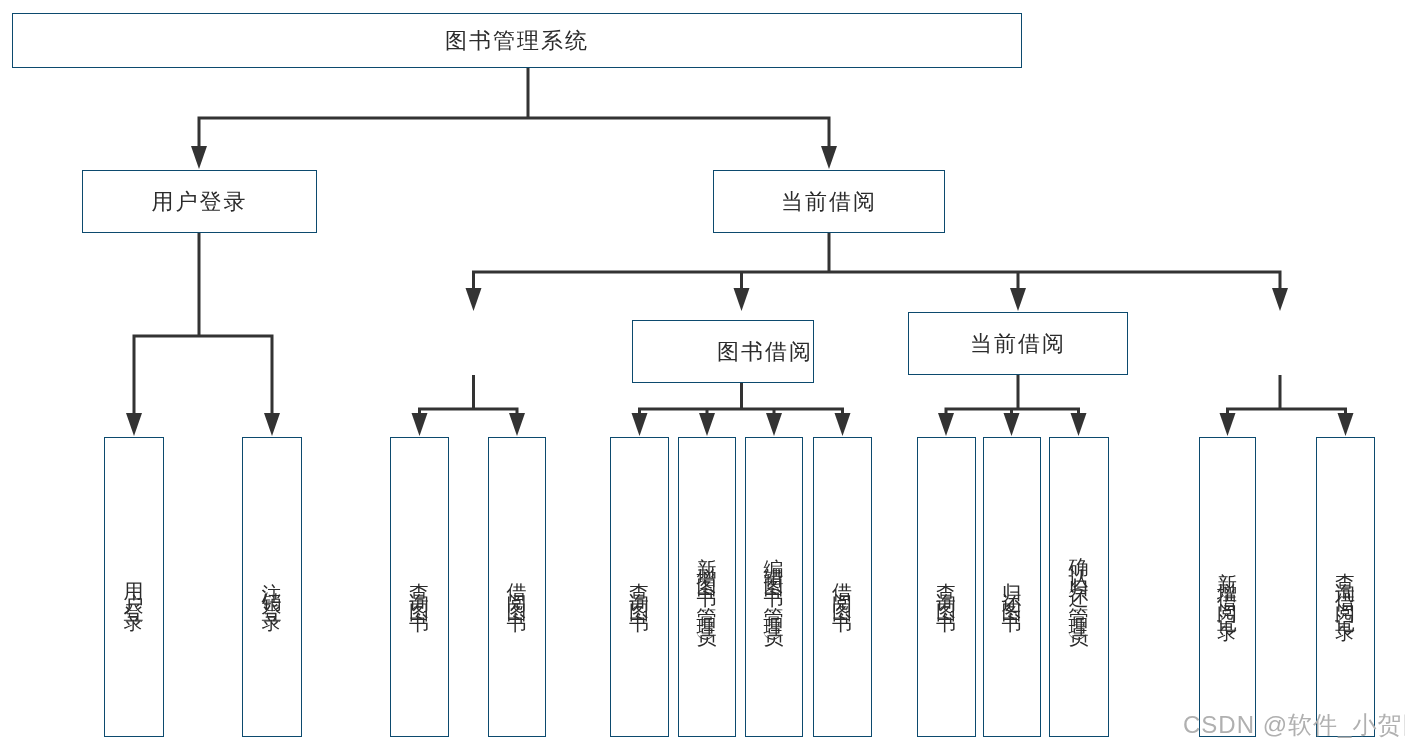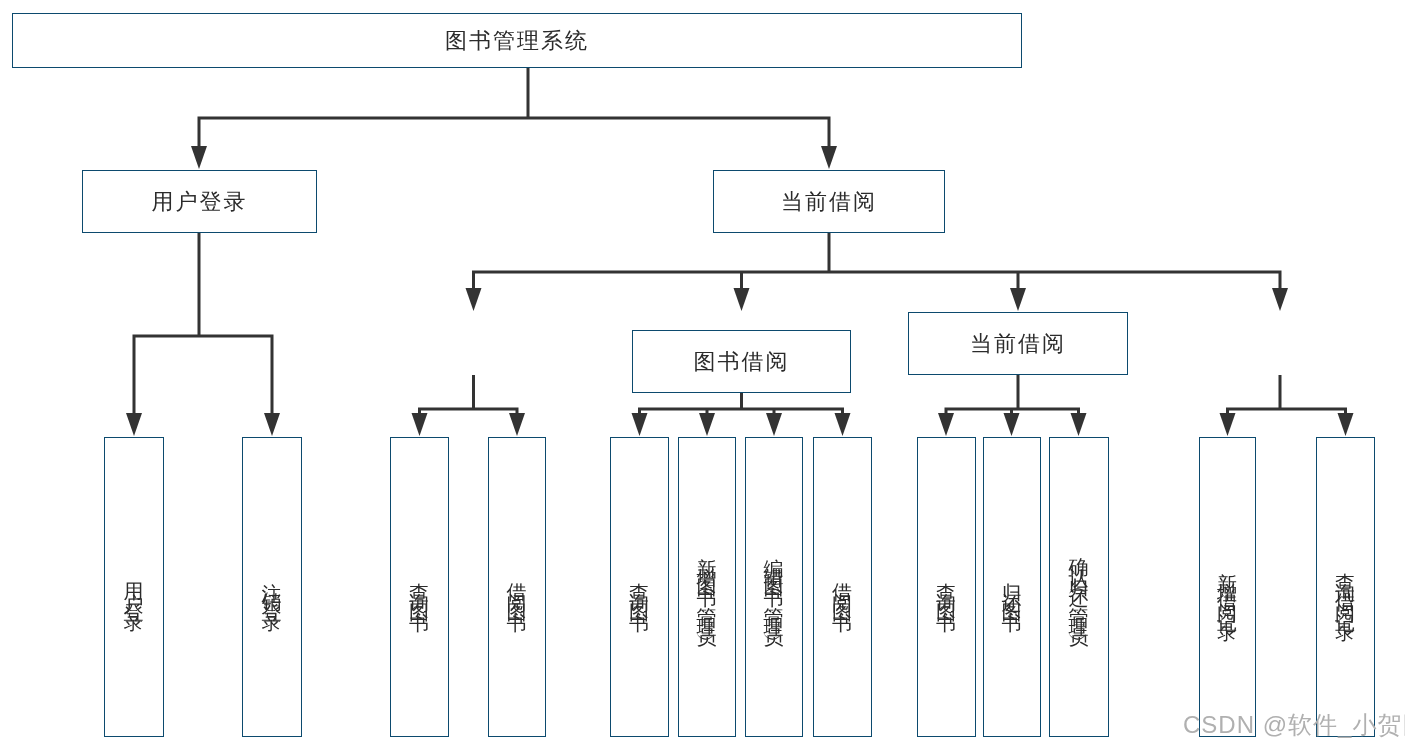--- a/index.html
+++ b/index.html
@@ -95,21 +95,21 @@
     <span class="hlabel">图书管理系统</span>
   </div>
 
   <div class="box" style="left:82px; top:170px; width:235px; height:63px;">
     <span class="hlabel">用户登录</span>
   </div>
   <div class="box" style="left:713px; top:170px; width:232px; height:63px;">
     <span class="hlabel">当前借阅</span>
   </div>
 
-  <div class="box" style="left:632px; top:330px; width:219px; height:63px;">
+  <div class="box" style="left:632px; top:320px; width:182px; height:63px;justify-content:flex-end;">
     <span class="hlabel">图书借阅</span>
   </div>
   <div class="box" style="left:908px; top:312px; width:220px; height:63px;">
     <span class="hlabel">当前借阅</span>
   </div>
 
   <div class="box" style="left:104px; top:437px; width:60px; height:300px;">
     <span class="vlabel">用户登录</span>
   </div>
   <div class="box" style="left:242px; top:437px; width:60px; height:300px;">

